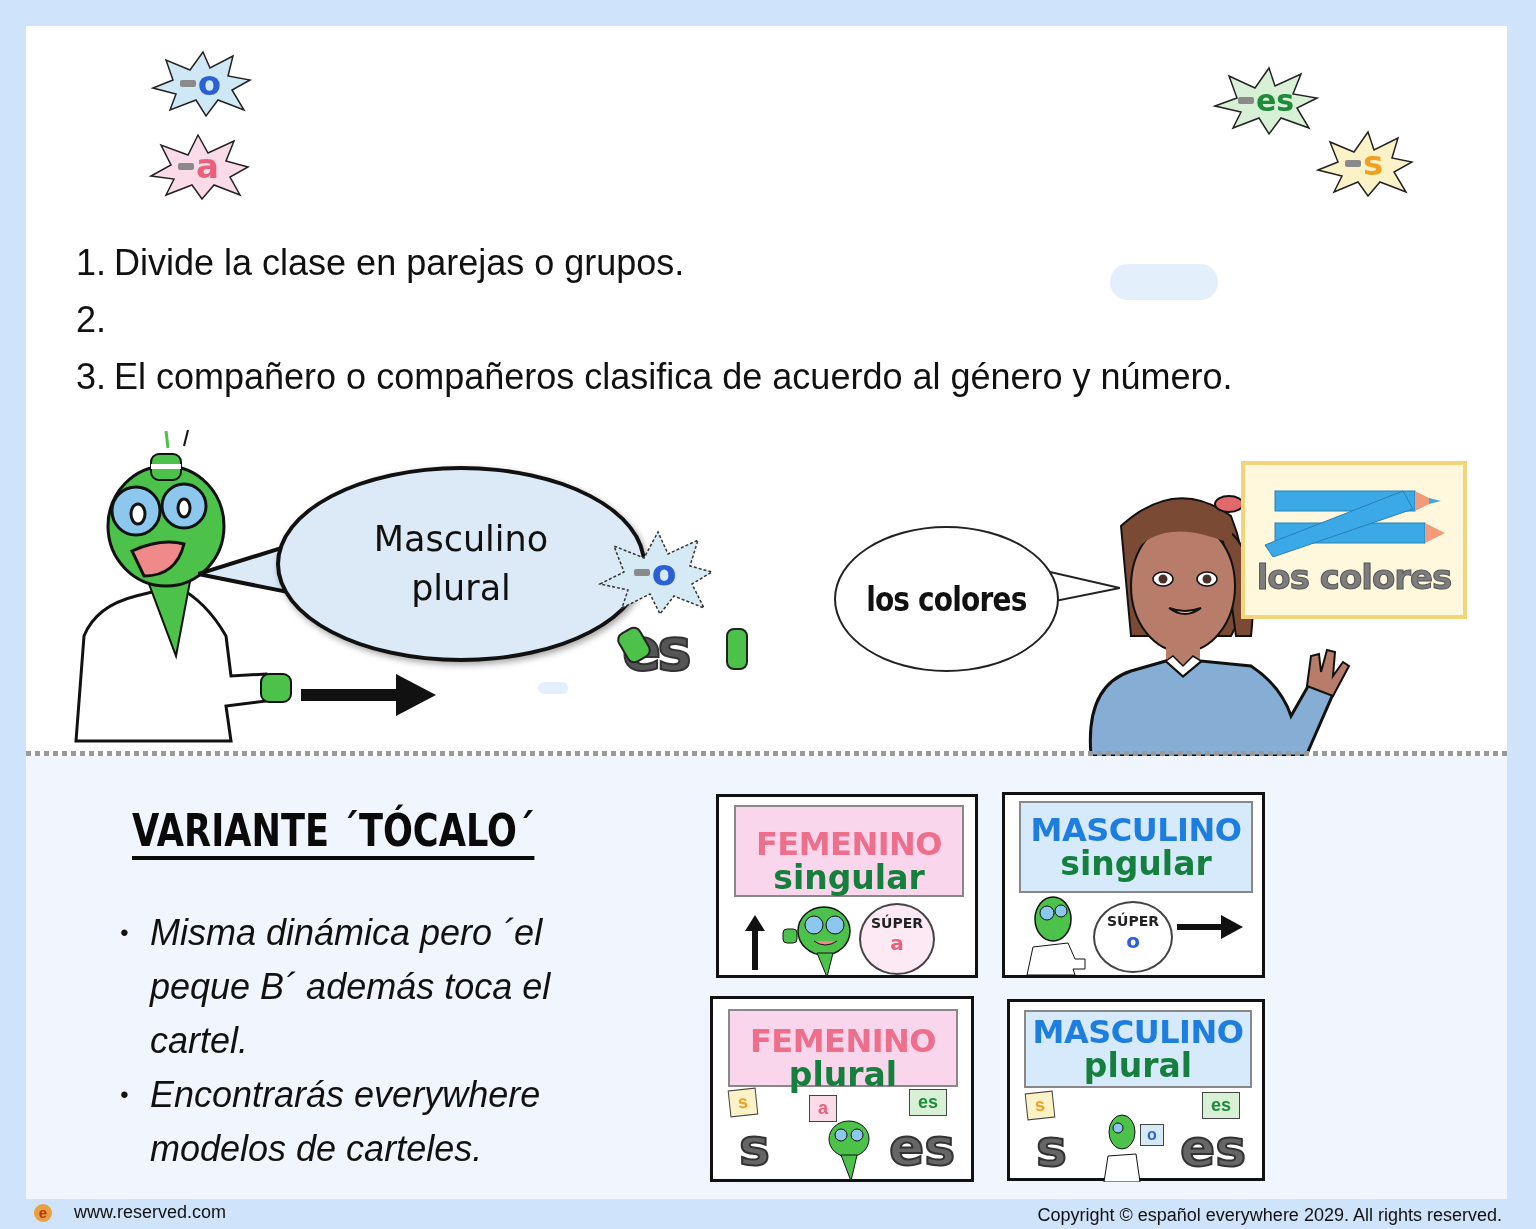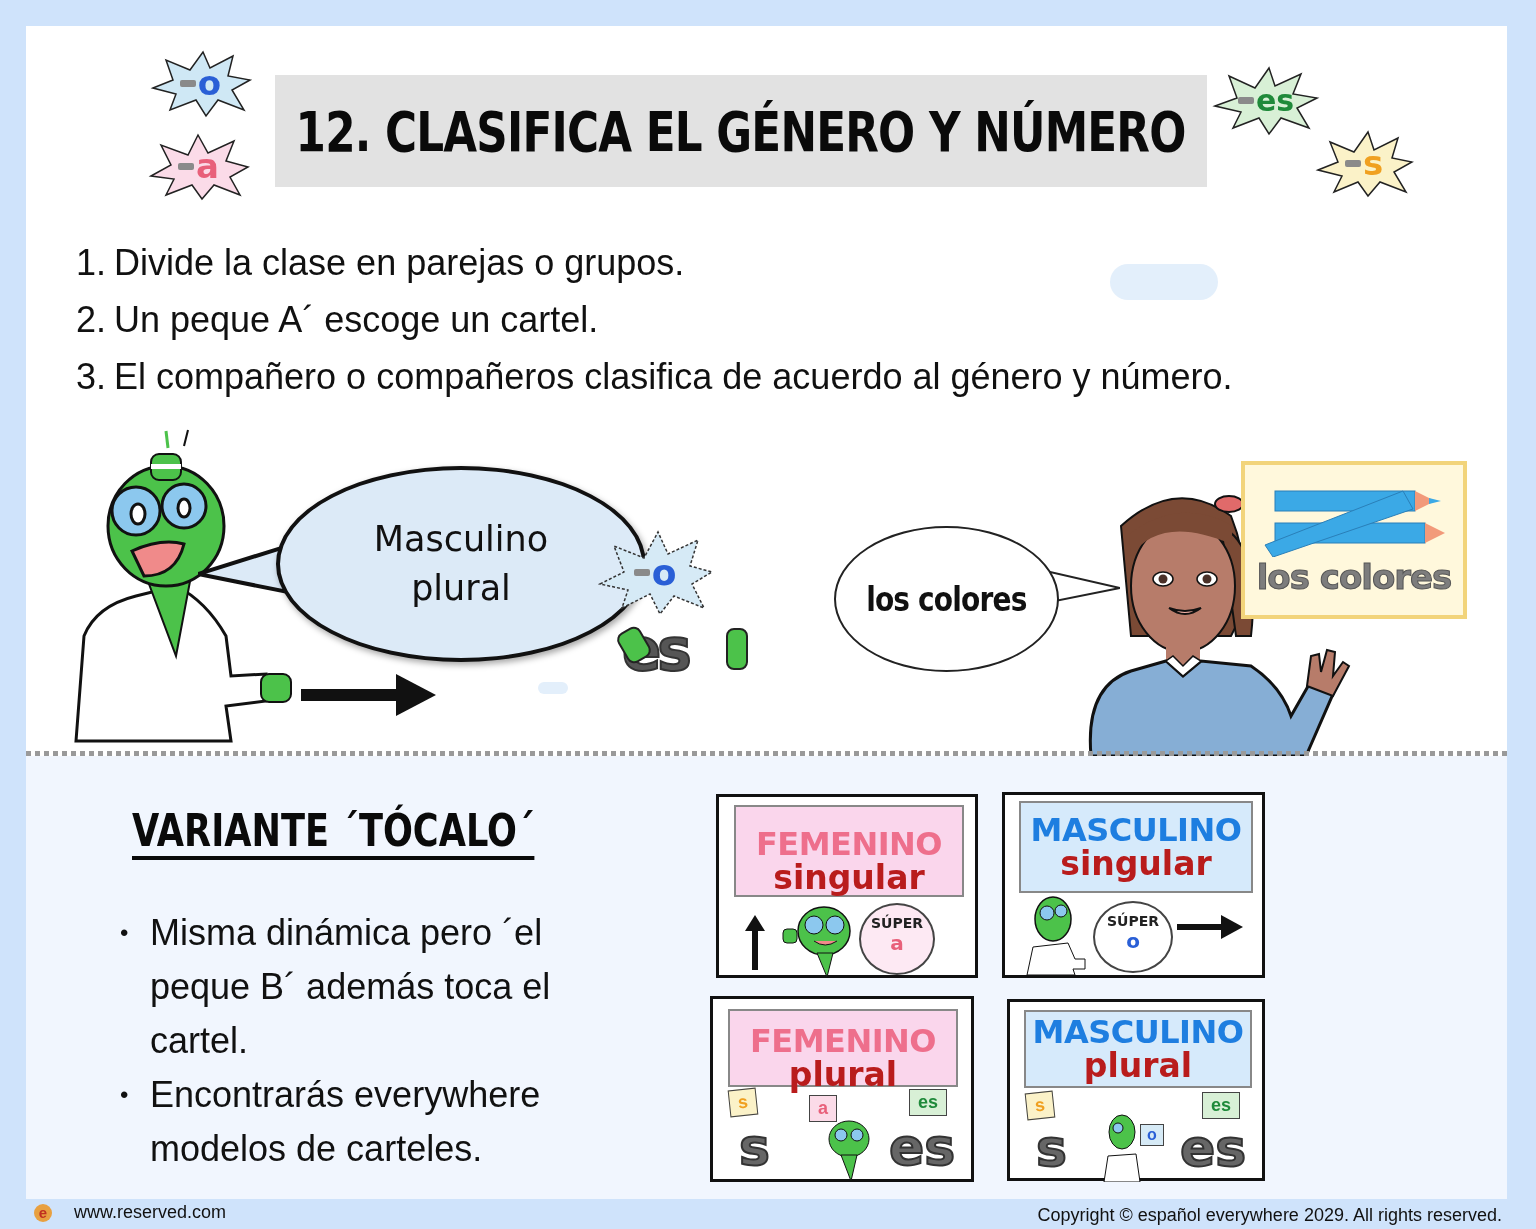--- a/index.html
+++ b/index.html
@@ -46,50 +46,47 @@
   .card-colores { position: absolute; left: 1215px; top: 435px; width: 226px; height: 158px; background: #fff8dc;
     border: 4px solid #f2d47b; }
   .card-colores .word { position: absolute; left: 0; width: 100%; top: 92px; text-align: center;
     font-family: "DejaVu Sans", sans-serif; font-weight: bold; font-size: 34px; color: #7d7d7d;
     -webkit-text-stroke: 1px #555; letter-spacing: -1px; }
 
   
   .variant-title { position: absolute; left: 106px; top: 780px; font-family: "DejaVu Sans", sans-serif; font-weight: bold;
     font-size: 44px; color: #0a0a0a; border-bottom: 4px solid #0a0a0a; line-height: 50px; transform: scaleX(0.8); transform-origin: left; white-space: nowrap; }
   .bullets { position: absolute; left: 94px; top: 880px; list-style: none; width: 460px; }
-  .bullets li { font-size: 36px; line-height: 54px; color: #111; position: relative; padding-left: 30px; }
+  .bullets li { font-size: 36px; line-height: 54px; color: #111; position: relative; padding-left: 30px; font-style: italic; }
   .bullets li::before { content: "•"; position: absolute; left: 0; top: 0; font-size: 24px; }
 
   
   .poster { position: absolute; background: #fff; border: 3px solid #111; }
   .poster .head { position: absolute; border: 2px solid #888; display: flex; flex-direction: column; align-items: center; justify-content: center; }
   .poster .g { font-family: "DejaVu Sans", sans-serif; font-weight: bold; font-size: 32px; line-height: 34px; letter-spacing: -0.5px; }
-  .poster .n { font-family: "DejaVu Sans", sans-serif; font-weight: bold; font-size: 33px; line-height: 34px; color: #b91c1c; }
+  .poster .n { font-family: "DejaVu Sans", sans-serif; font-weight: bold; font-size: 33px; line-height: 34px; color: #15803d; }
   .fem .head { background: #fad6ec; }
   .fem .g { color: #ee6f8c; margin-top: 20px; }
   .mas .head { background: #d6eafb; }
   .mas .g { color: #1e7ee0; }
   .super { position: absolute; border: 2px solid #444; border-radius: 50%; display: flex; flex-direction: column; align-items: center; padding-top: 10px; }
   .super span { font-family: "DejaVu Sans", sans-serif; font-weight: bold; font-size: 14px; color: #222; }
   .bigletters { position: absolute; font-family: "DejaVu Sans", sans-serif; font-weight: bold; font-size: 52px; color: #666; -webkit-text-stroke: 2px #333; }
 
   .footer-left { position: absolute; left: 34px; top: 1202px; display: flex; align-items: center; }
   .footer-left .logo { width: 18px; height: 18px; border-radius: 50%; background: #e8a040; display: flex; align-items: center; justify-content: center;
     font-size: 15px; color: #c03020; font-weight: bold; margin-right: 22px; }
   .footer-left span.url { font-size: 18px; color: #111; }
   .footer-right { position: absolute; right: 34px; top: 1205px; font-size: 18px; color: #111; }
 </style>
 </head>
 <body>
 
 <div class="sheet">
 
-  <div class="title-box">
-    <div class="title-text">12. CLASIFICA EL GÉNERO Y NÚMERO</div>
-  </div>
 
   <div class="burst" style="left:122px;top:22px;">
     <svg width="105" height="70" viewBox="0 0 105 70">
         <polygon points="5,40 25,32 18,12 42,22 55,4 62,20 85,8 80,28 102,32 84,42 96,62 70,52 58,68 48,52 22,62 28,46" fill="#cfe8f5" stroke="#222" stroke-width="1.5"></polygon>
       </svg>
     <div class="lbl" style="color:#2a5fd6;">
         <span class="dash"></span>
         <span>o</span>
       </div>
   </div>
@@ -121,21 +118,20 @@
       </div>
   </div>
 
   <ol class="steps">
     <li>
         <span class="num">1.</span>
         <span>Divide la clase en parejas o grupos.</span>
       </li>
     <li>
         <span class="num">2.</span>
-        <span>Un peque A´ escoge un cartel.</span>
       </li>
     <li>
         <span class="num">3.</span>
         <span>El compañero o compañeros clasifica de acuerdo al género y número.</span>
       </li>
   </ol>
 
   <div class="cloud" style="left:1084px;top:238px;width:108px;height:36px;"></div>
 
   <div style="position:absolute;left:40px;top:400px;">

